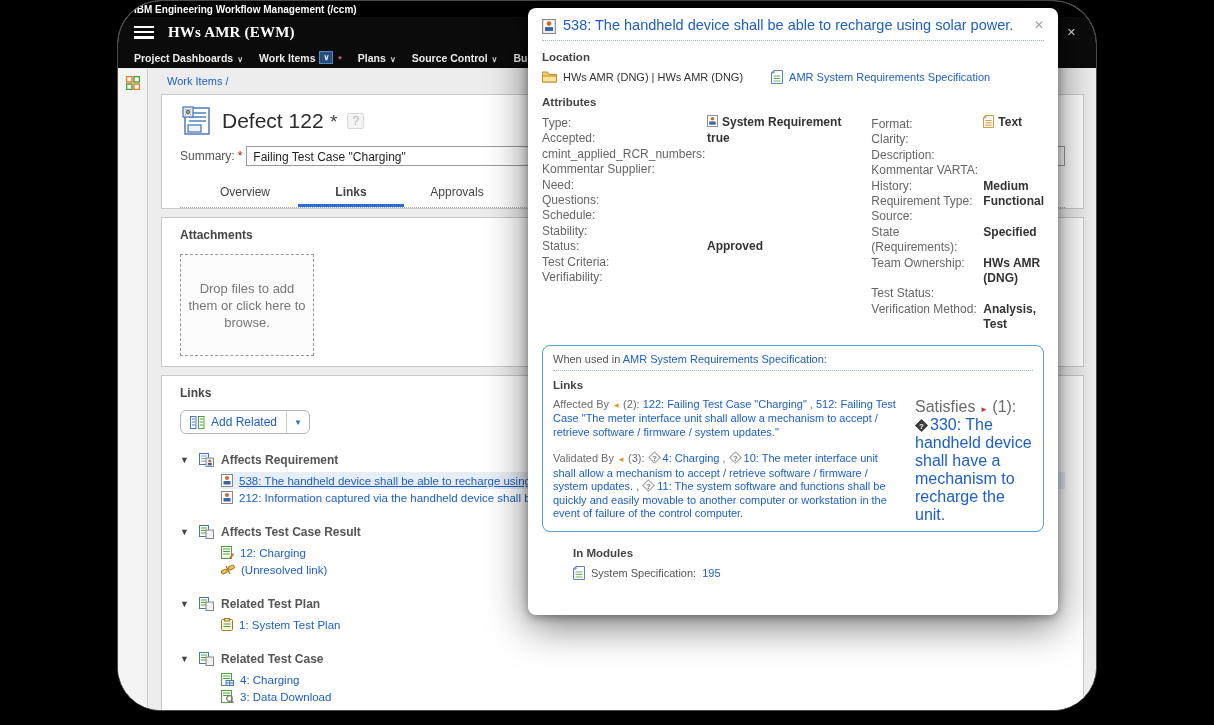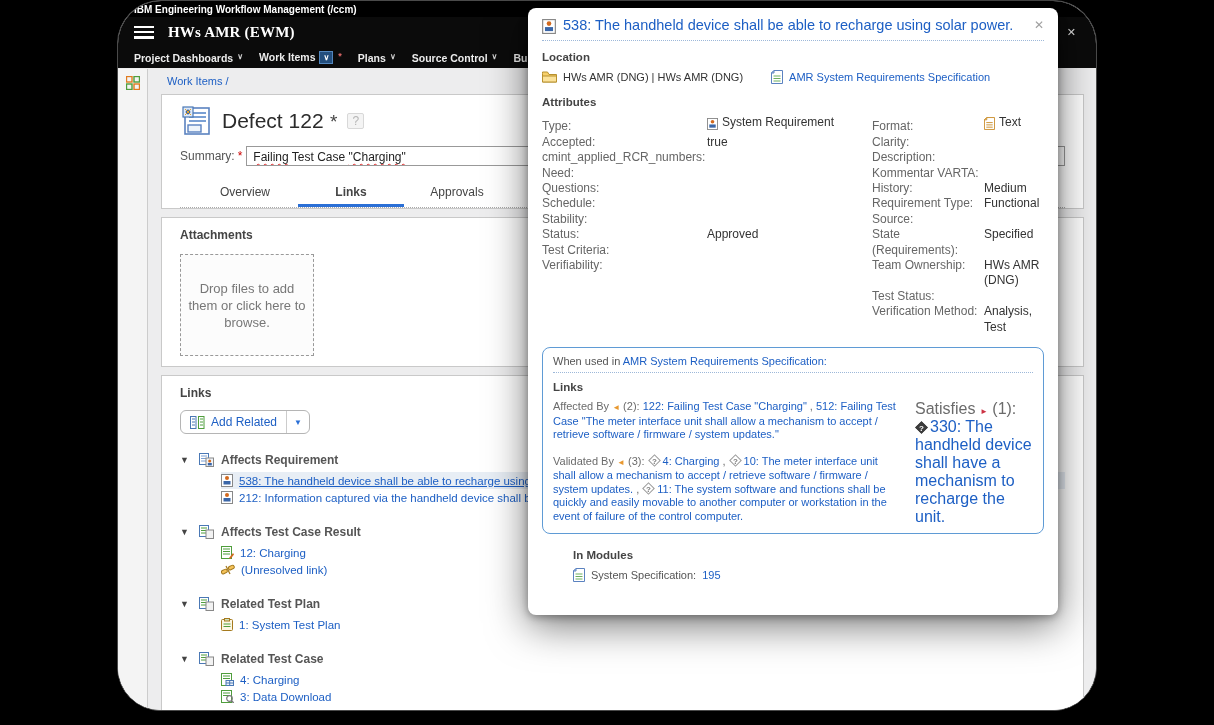--- a/index.html
+++ b/index.html
@@ -19,21 +19,21 @@
           padding-left:16px; color:#fff; position:relative; }
   .hamburger { width:20px; height:13px; display:flex; flex-direction:column;
                justify-content:space-between; margin-right:14px; cursor:pointer; }
   .hamburger i { display:block; height:2.5px; background:#fff; }
   .appname { font-size:15px; font-weight:bold; letter-spacing:.2px;font-family:Liberation Serif, serif; }
   .winclose { position:absolute; right:-589px; top:-6px; color:#ddd; font-size:11px; }
   .nav1 .winclose { right:20px; top:auto; }
   .nav2 { height:21px; background:#0b0b0b; display:flex; align-items:center;
           gap:16px; padding-left:16px; font-size:10.5px; font-weight:bold;
           color:#ececec; }
-  .menu-item { display:flex; align-items:flex-start; gap:4px; cursor:pointer; }
+  .menu-item { display:flex; align-items:flex-end; gap:4px; cursor:pointer; }
   .chev { font-size:8px; color:#cfcfcf; }
   .chevbox { background:#234e7d; border:1px solid #5286bd; font-size:8px;
              color:#fff; padding:0 3px; line-height:11px; display:inline-block; }
   .redstar { color:#e06a6a; font-size:9px; vertical-align:top; margin-left:1px; }
 
   .content { position:absolute; top:68px; left:0; right:0; bottom:0; background:#ededee; }
   .leftstrip { position:absolute; left:0; top:0; bottom:0; width:30px;
                background:#f4f4f4; border-right:1px solid #ccc; text-align:center; }
   .leftstrip svg { margin-top:7px; }
   .main { margin-left:31px; padding:0 12px; }
@@ -46,21 +46,21 @@
   .defect-head { display:flex; align-items:center; gap:10px; }
   .wi-title { font-size:21px; color:#2b2b2b; }
   .wi-star { font-size:19px; color:#444; margin-left:2px; }
   .helpbox { color:#b5b5b5; font-size:12px; border:1px solid #d8d8d8;
              background:#f4f4f4; border-radius:2px; padding:0 4px; line-height:14px; }
   .summary-row { display:flex; align-items:center; margin-top:9px; font-size:12px; color:#555; }
   .req { color:#c00; margin:0 4px 0 3px; }
   .summary-input { flex:1; border:1px solid #999; height:20px; line-height:18px;
                    padding:1px 6px; font-size:12px; color:#222; background:#fff;
                    white-space:nowrap; overflow:hidden; }
-  .wavy { text-decoration:underline; text-decoration-style:wavy;
+  .wavy { text-decoration-style:wavy;
           text-decoration-color:#e02b2b; text-underline-offset:2px;
           text-decoration-thickness:1px; }
   .tabs { display:flex; margin-top:13px; border-bottom:1px dotted #aaa; padding-left:12px; }
   .tab { width:106px; text-align:center; font-size:12px; color:#444;
          padding:6px 0 8px; cursor:pointer; }
   .tab.active { font-weight:bold; border-bottom:3px solid #2a6fd6; padding-bottom:5px; }
 
   .attach-card { margin-top:8px; padding:10px 18px; height:150px; }
   .section-h { font-size:12px; font-weight:bold; color:#444; }
   .dropzone { margin-top:12px; width:134px; height:102px; border:1px dashed #999;
@@ -100,21 +100,21 @@
              color:#333; margin-bottom:12px; }
   .loc-doc { margin-left:22px; }
   .lnk { color:#1d5fc4; cursor:pointer; }
   .attr-cols { display:flex; gap:8px; }
   .attr-left { width:322px; }
   .attr-right { flex:1; }
   .attr-row { display:flex; line-height:15.4px; font-size:12px; align-items:baseline; }
   .attr-row .lab { color:#666; flex:none; }
   .attr-left .lab { width:165px; }
   .attr-right .lab { width:112px; }
-  .attr-row .val { color:#333; display:flex; align-items:flex-end; gap:4px; }
+  .attr-row .val { color:#333; display:flex; align-items:flex-start; gap:4px;font-weight:bold; }
   .wub { border:1px solid #5f9bd5; border-radius:8px; padding:7px 10px; margin-top:12px; }
   .wub-top { font-size:11px; color:#555; padding-bottom:5px;
              border-bottom:1px dotted #9db8d9; }
   .wub-links-h { font-size:11.5px; font-weight:bold; color:#444; margin:8px 0 7px; }
   .wub-cols { display:flex; gap:14px; }
   .wub-left { width:348px; }
   .wub-right { flex:1; }
   .wub p, .wub-right div { font-size:11px; line-height:13.5px; }
   .relname { color:#6b6b6b; }
   .arr-l { color:#e8982f; font-size:8px; }
@@ -439,20 +439,24 @@
         </div>
       <div class="attr-row">
           <span class="lab">Accepted:</span>
           <span class="val">true</span>
         </div>
       <div class="attr-row">
           <span class="lab">cmint_applied_RCR_numbers:</span>
           <span class="val"></span>
         </div>
       <div class="attr-row">
+          <span class="lab">Kommentar Supplier:</span>
+          <span class="val"></span>
+        </div>
+      <div class="attr-row">
           <span class="lab">Need:</span>
           <span class="val"></span>
         </div>
       <div class="attr-row">
           <span class="lab">Questions:</span>
           <span class="val"></span>
         </div>
       <div class="attr-row">
           <span class="lab">Schedule:</span>
           <span class="val"></span>

